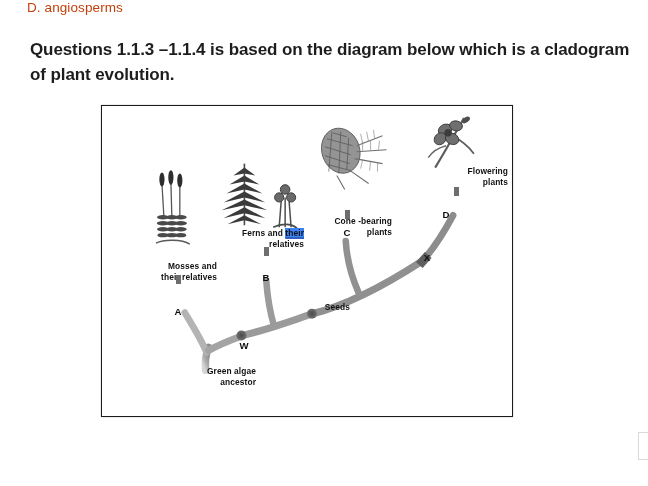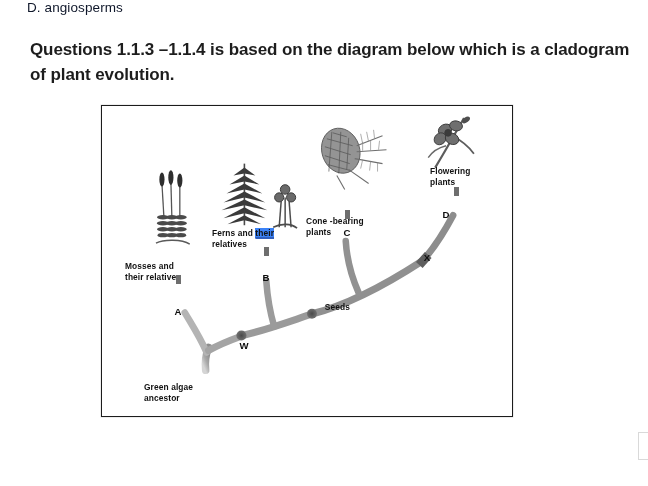--- a/index.html
+++ b/index.html
@@ -21,21 +21,21 @@
     position: absolute;
     left: 0; top: 0;
     width: 648px;
   }
   #answer-option-d {
     position: absolute;
     left: 27px;
     top: 0px;
     font-size: 13.5px;
     font-weight: 400;
-    color: #0f172a;
+    color: #c2410c;
     letter-spacing: 0.1px;
     white-space: nowrap;
   }
   #question-prompt {
     position: absolute;
     left: 30px;
     top: 37px;
     width: 615px;
     font-size: 17px;
     font-weight: 700;
@@ -65,21 +65,21 @@
   }
 
   
   .diagram-label {
     position: absolute;
     font-family: "Liberation Sans", sans-serif;
     font-weight: 700;
     font-size: 8.4px;
     line-height: 10.5px;
     color: #111111;
-    text-align: left;
+    text-align: right;
     letter-spacing: 0.1px;
     white-space: pre-line;
   }
   .node-letter {
     position: absolute;
     font-family: "Liberation Sans", sans-serif;
     font-weight: 700;
     font-size: 9.6px;
     color: #0d0d0d;
     text-align: center;
@@ -95,21 +95,21 @@
     text-decoration-color: #2f5fbf;
     text-decoration-thickness: 1.5px;
     background: #3b82f6;
   }
 
   
   #label-mosses      { left: 23px;  top: 155px; width: 92px; }
   #label-ferns       { left: 110px; top: 122px; width: 92px; }
   #label-cone        { left: 204px; top: 82px;  width: 86px; margin-top: 28px; }
   #label-flowering   { left: 328px; top: 60px;  width: 78px; }
-  #label-green-algae { left: 42px;  top: 276px; width: 112px; }
+  #label-green-algae { left: 42px;  top: 260px; width: 112px; }
   #label-seeds       { left: 206px; top: 196px; width: 42px; text-align: right;}
 
   #tick-a { left: 74px;  top: 169px; }
   #tick-b { left: 162px; top: 141px; }
   #tick-c { left: 243px; top: 104px; }
   #tick-d { left: 352px; top: 81px;  }
 
   #letter-a { left: 68px;  top: 200px; width: 16px; }
   #letter-b { left: 156px; top: 166px; width: 16px; }
   #letter-c { left: 237px; top: 121px; width: 16px; }

